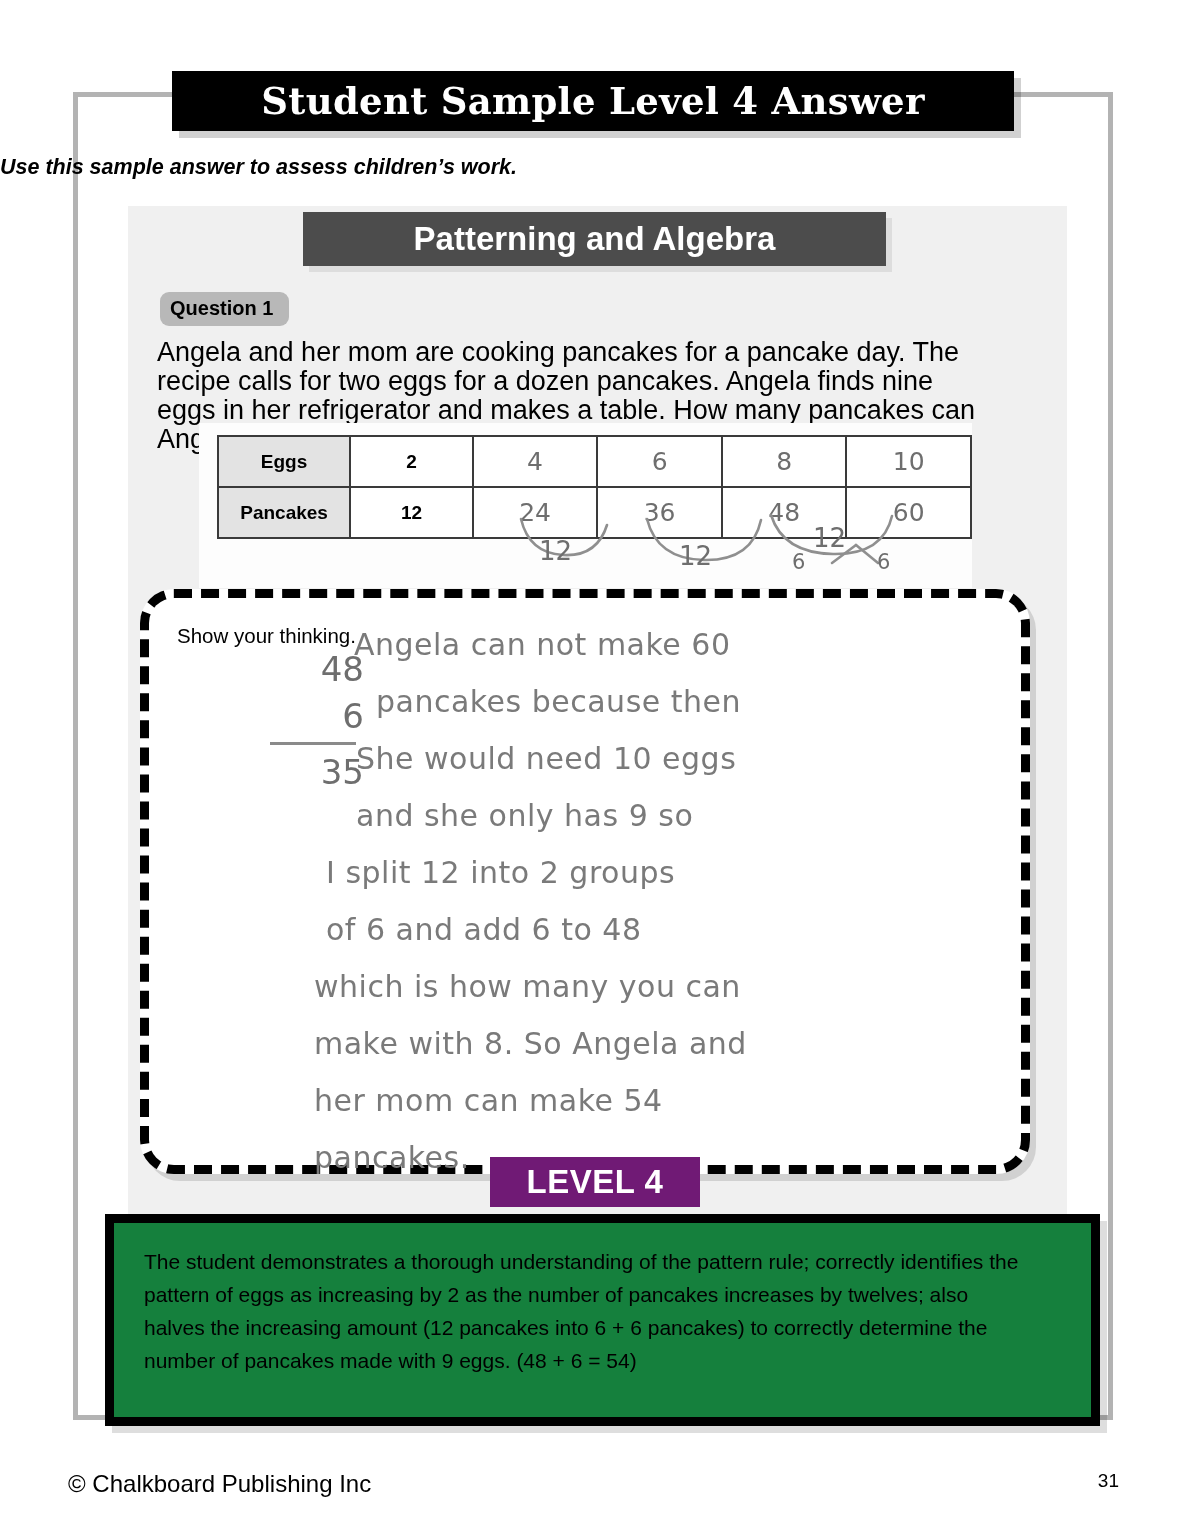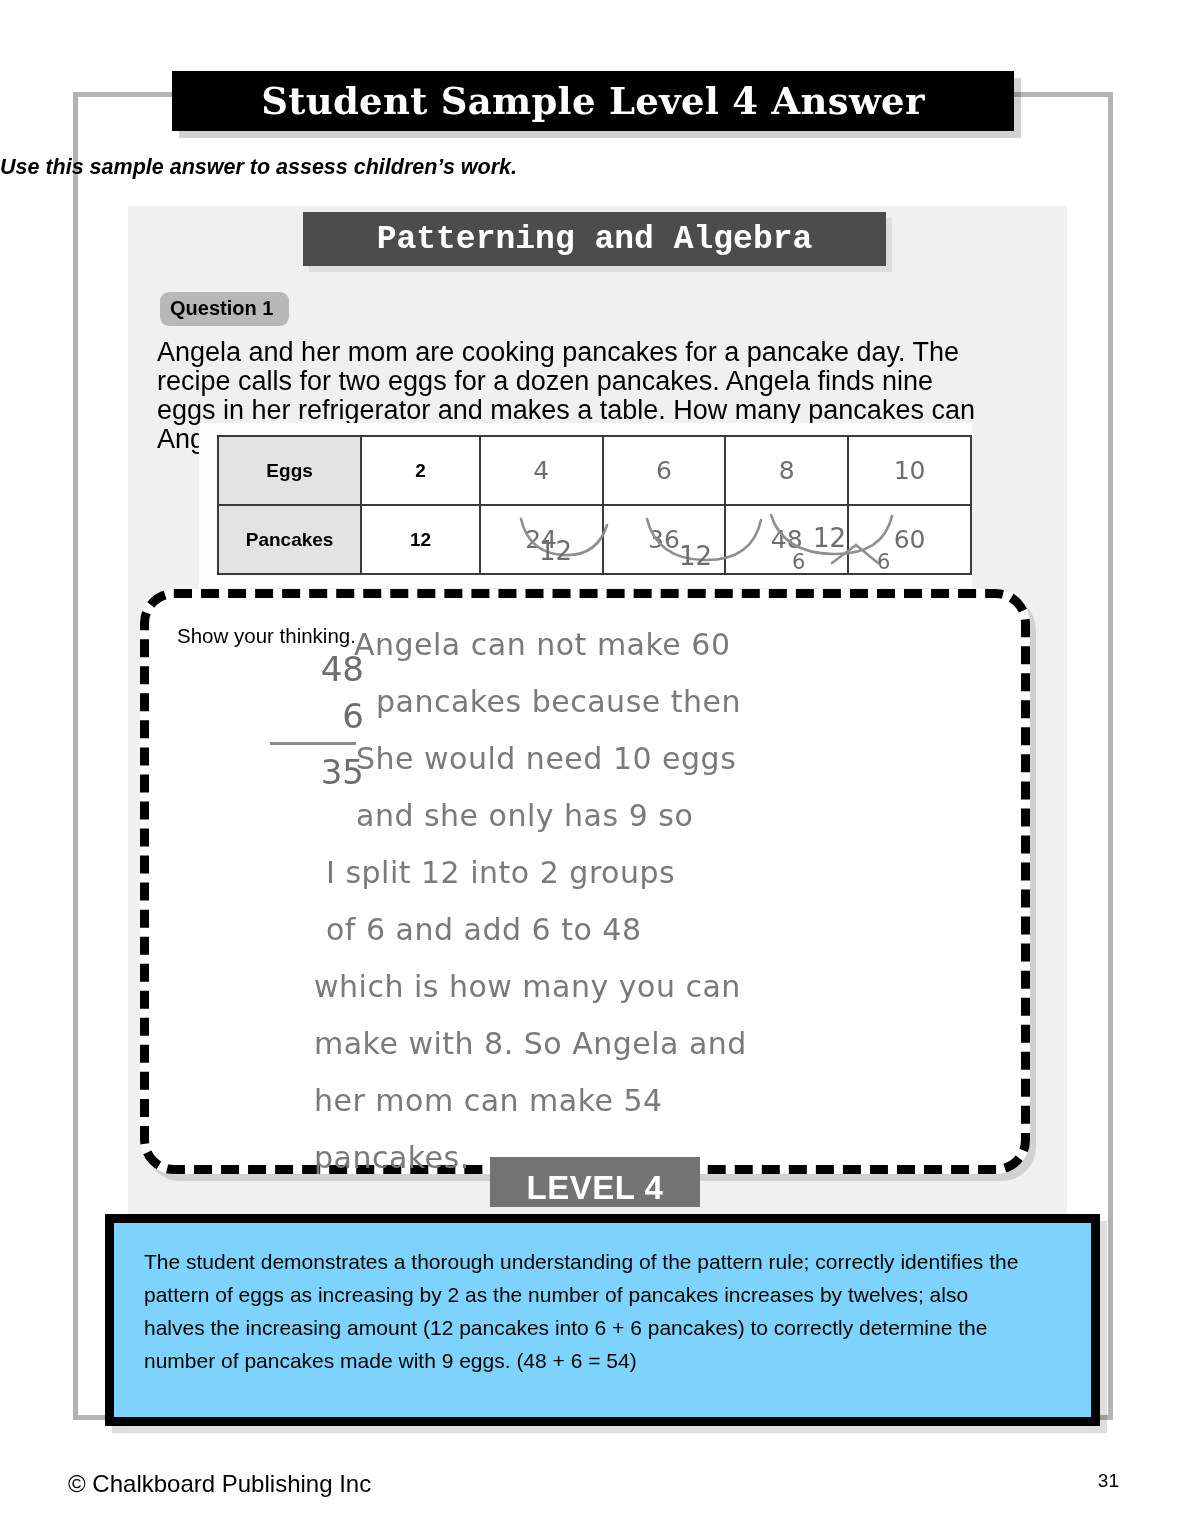--- a/index.html
+++ b/index.html
@@ -82,21 +82,21 @@
     height: 54px;
     background: #4c4c4c;
     box-shadow: 6px 6px 0 rgba(0,0,0,0.08);
     display: flex;
     align-items: center;
     justify-content: center;
     z-index: 4;
   }
   #section-banner .t {
     color: #ffffff;
-    font-family: Liberation Mono, monospace;
+    font-family: Liberation Sans, sans-serif;
     font-weight: bold;
     font-size: 33px;
     white-space: nowrap;
   }
 
   
   #question-badge {
     position: absolute;
     left: 160px;
     top: 292px;
@@ -134,21 +134,21 @@
     left: 18px;
     top: 12px;
     border-collapse: collapse;
     table-layout: fixed;
   }
   #eggs-table td {
     border: 2px solid #3a3a3a;
     height: 33px;
     text-align: center;
     vertical-align: middle;
-    padding: 17px;
+    padding: 8px;
     background: #ffffff;
   }
   #eggs-table td.rowhead {
     width: 120px;
     background: #e3e3e3;
     font-size: 19px;
     font-weight: bold;
   }
   #eggs-table td.val {
     width: 123px;
@@ -241,42 +241,42 @@
   #hand-answer .ind3 { margin-left: -28px; }
   #hand-answer .ind4 { margin-left: -40px; }
 
   
   #level-banner {
     position: absolute;
     left: 490px;
     top: 1157px;
     width: 210px;
     height: 50px;
-    background: #737373;
+    background: #701a75;
     display: flex;
-    align-items: flex-end;
+    align-items: center;
     justify-content: center;
     z-index: 9;
   }
   #level-banner .t {
     color: #ffffff;
     font-size: 33px;
     font-weight: bold;
     letter-spacing: 0.5px;
   }
 
   
   #assessment-box {
     position: absolute;
     left: 105px;
     top: 1214px;
     width: 995px;
     height: 212px;
     border: 9px solid #000000;
-    background: #7dd3fc;
+    background: #15803d;
     box-sizing: border-box;
     box-shadow: 7px 7px 0 rgba(0,0,0,0.13);
     z-index: 8;
   }
   #assessment-text {
     position: absolute;
     left: 30px;
     top: 22px;
     width: 890px;
     font-size: 21px;

